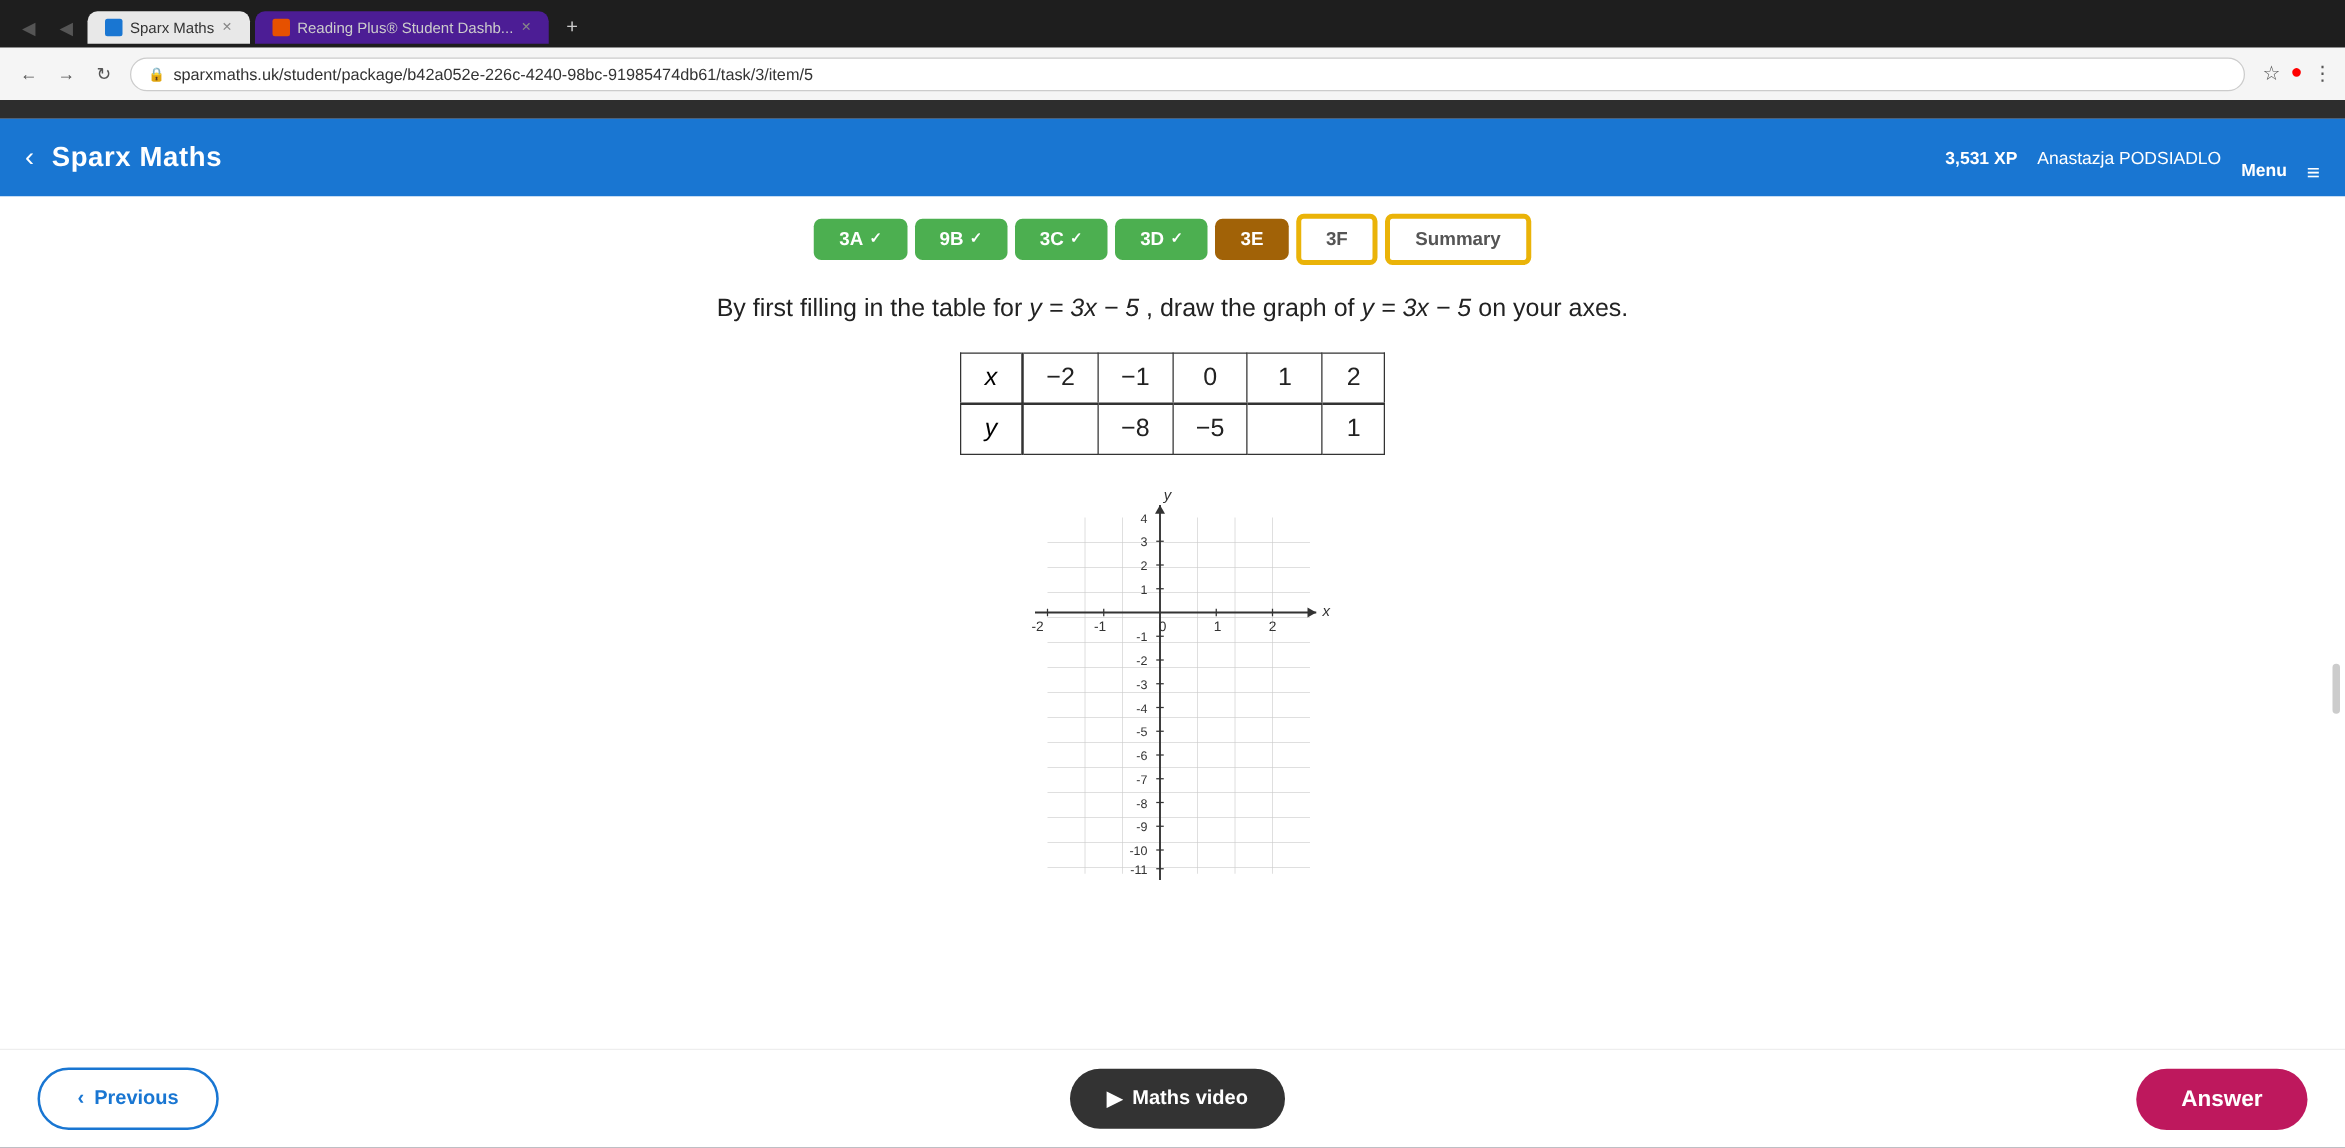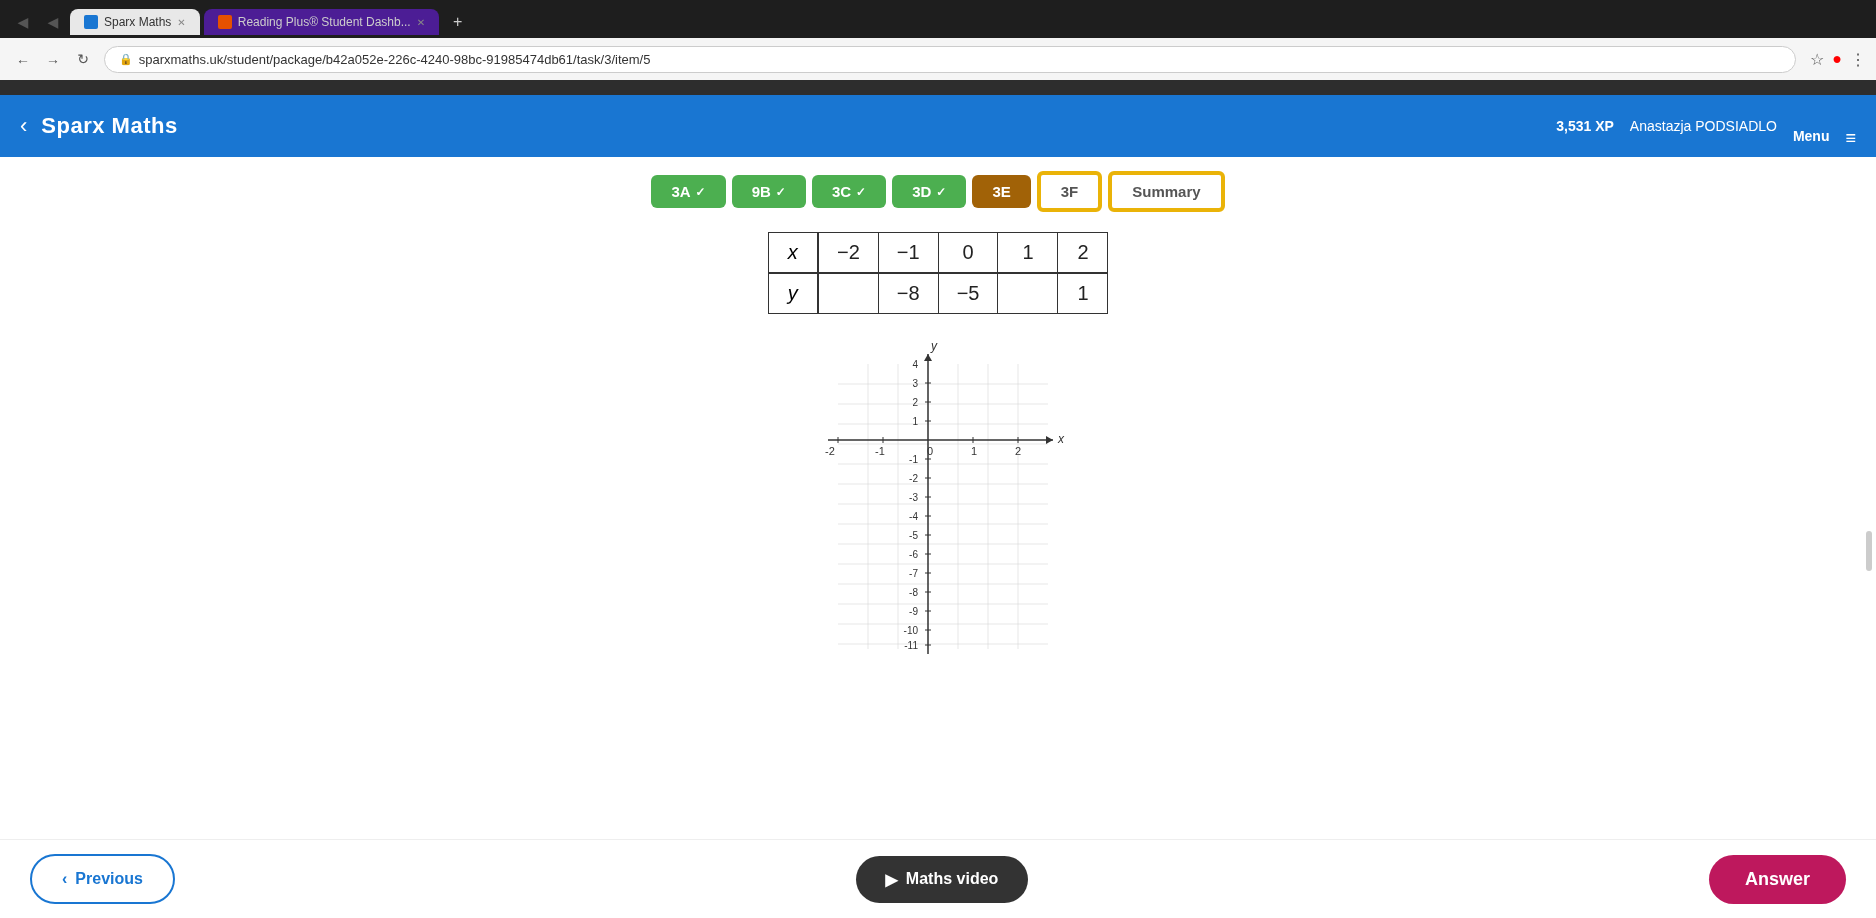--- a/index.html
+++ b/index.html
@@ -154,21 +154,21 @@
       flex-shrink: 0;
     }
     .task-tab {
       padding: 8px 20px;
       border-radius: 6px;
       font-size: 15px;
       font-weight: 600;
       cursor: pointer;
       border: none;
       display: flex;
-      align-items: center;
+      align-items: flex-start;
       gap: 5px;
     }
     .task-tab.completed {
       background: #4caf50;
       color: white;
     }
     .task-tab.active {
       background: #a16207;
       color: white;
     }
@@ -370,20 +370,27 @@
       <span>3F</span>
     </button>
     <button class="task-tab inactive">
       <span>Summary</span>
     </button>
   </div>
 
   <div class="content-area">
     <div class="scroll-indicator"></div>
 
+    <div class="question-text">
+      <span>By first filling in the table for </span>
+      <span style="font-style:italic;">y = 3x − 5</span>
+      <span>, draw the graph of </span>
+      <span style="font-style:italic;">y = 3x − 5</span>
+      <span> on your axes.</span>
+    </div>
 
     <table class="math-table">
       <tbody>
           <tr>
         <td class="label" style="font-style:italic;">x</td>
         <td class="filled">−2</td>
         <td class="filled">−1</td>
         <td class="filled">0</td>
         <td class="filled">1</td>
         <td class="filled">2</td>

